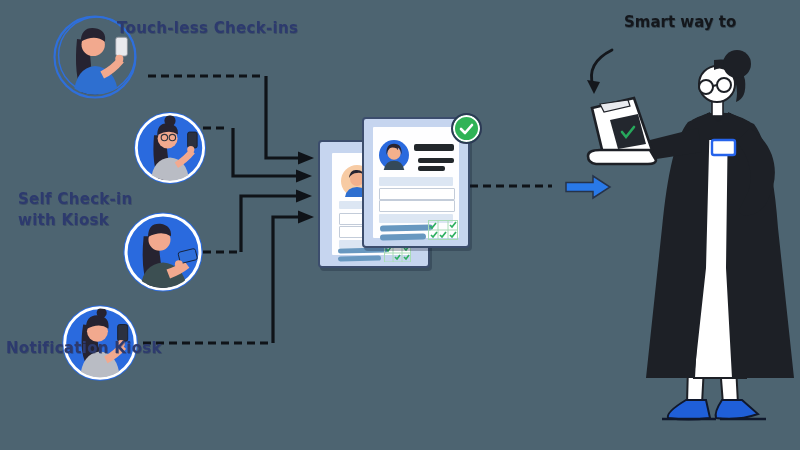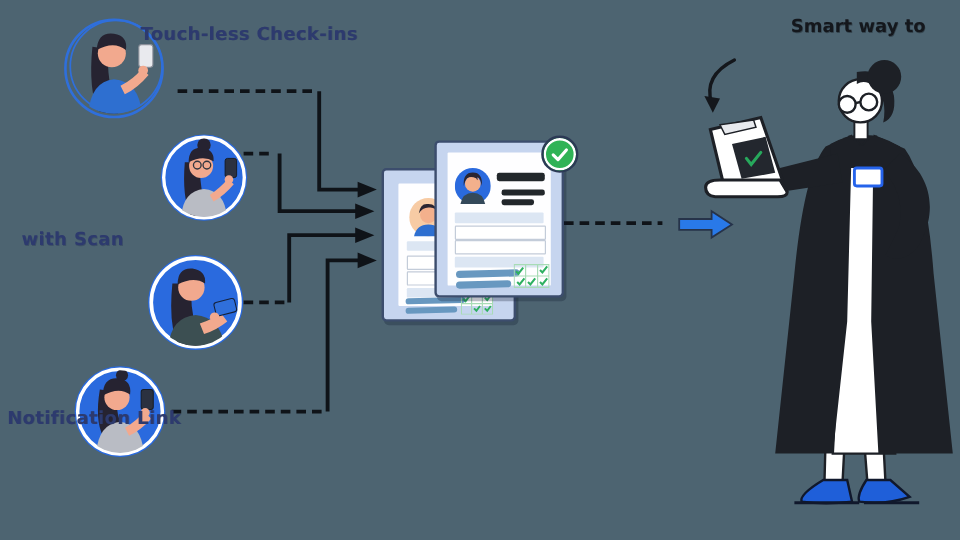--- a/index.html
+++ b/index.html
@@ -15,21 +15,20 @@
   .m-label{
     position:absolute; color:#2d3a6e; font-weight:bold; font-size:15px;
     letter-spacing:.3px; line-height:21px; white-space:nowrap;
     text-shadow:.6px .6px 0 rgba(30,40,80,.35);
   }
   
   .annotation{
     position:absolute; left:624px; top:12px; color:#14171c; font-weight:bold;
     font-size:15px; line-height:21px; white-space:nowrap;
     text-shadow:.5px .5px 0 rgba(10,12,16,.35);
-    margin-left:35px;
   }
 
   
   .card{
     position:absolute; background:#c6d5ef; border:2px solid #3c4d6d;
     border-radius:4px; box-shadow:2px 3px 0 rgba(15,25,45,.28);
   }
   .card-back{left:318px; top:140px; width:108px; height:124px;}
   .card-front{left:362px; top:117px; width:104px; height:127px;}
   .card-inner{position:absolute; background:#fefeff; border-radius:1px;}
@@ -129,21 +128,22 @@
       <path d="M28,32 Q24,72 34,92 L56,92 Q44,62 46,32 Z" fill="#262331"></path>
       <circle cx="46" cy="36" r="12.5" fill="#f2a98e"></circle>
       <path d="M33,33 Q33,17 47,18 Q60,20 59,32 Q48,25 33,33 Z" fill="#262331"></path>
       <path d="M24,94 Q26,64 50,62 Q74,64 78,94 Z" fill="#3c4f52"></path>
       <path d="M54,70 Q66,66 74,60 L80,68 Q70,76 58,80 Z" fill="#f2a98e"></path>
       <rect x="68" y="48" width="20" height="13" rx="2.5" fill="#2f6fdb" stroke="#16213a" stroke-width="1" transform="rotate(-14 78 54)"></rect>
       <circle cx="68" cy="64" r="4.5" fill="#f2a98e"></circle>
     </g>
   </svg>
   <div class="m-label" style="left:18px;top:189px">
-    <div>with Scan</div>
+    <div>Self Check-in</div>
+    <div>with Kiosk</div>
   </div>
 
   <svg class="abs" style="left:58px;top:301px" width="84" height="84" viewBox="0 0 100 100">
     <defs>
         <clipPath id="cp3">
           <circle cx="50" cy="50" r="41"></circle>
         </clipPath>
       </defs>
     <circle cx="50" cy="50" r="45" fill="#2a6ade"></circle>
     <circle cx="50" cy="50" r="42" fill="none" stroke="#fff" stroke-width="3.5"></circle>
@@ -152,21 +152,21 @@
       <circle cx="47" cy="36" r="12.5" fill="#f2a98e"></circle>
       <path d="M33,34 Q33,16 48,17 Q62,19 60,33 Q49,25 33,34 Z" fill="#262331"></path>
       <circle cx="52" cy="14" r="6" fill="#262331"></circle>
       <path d="M26,94 Q28,62 50,60 Q72,62 74,94 Z" fill="#b9bcc4"></path>
       <path d="M55,66 Q67,59 74,50 L81,57 Q71,68 59,74 Z" fill="#f2a98e"></path>
       <rect x="71" y="28" width="12" height="20" rx="2.5" fill="#2b3140" stroke="#171b24" stroke-width="1"></rect>
       <circle cx="75" cy="51" r="4.5" fill="#f2a98e"></circle>
     </g>
   </svg>
   <div class="m-label" style="left:6px;top:338px">
-    <div>Notification Link</div>
+    <div>Notification Kiosk</div>
   </div>
 
   <div class="card card-back">
     <div class="card-inner">
       <svg class="abs" style="left:9px;top:12px" width="32" height="32" viewBox="0 0 32 32">
         <circle cx="16" cy="16" r="16" fill="#f7cba4"></circle>
         <circle cx="16" cy="14" r="7" fill="#f3b08c"></circle>
         <path d="M8,13 Q9,4 16,5 Q23,5 24,13 Q22,7 16,8 Q11,8 8,13 Z" fill="#2a2430"></path>
         <path d="M4,32 Q6,22 16,22 Q26,22 28,32 Z" fill="#2e6fd0"></path>
       </svg>

